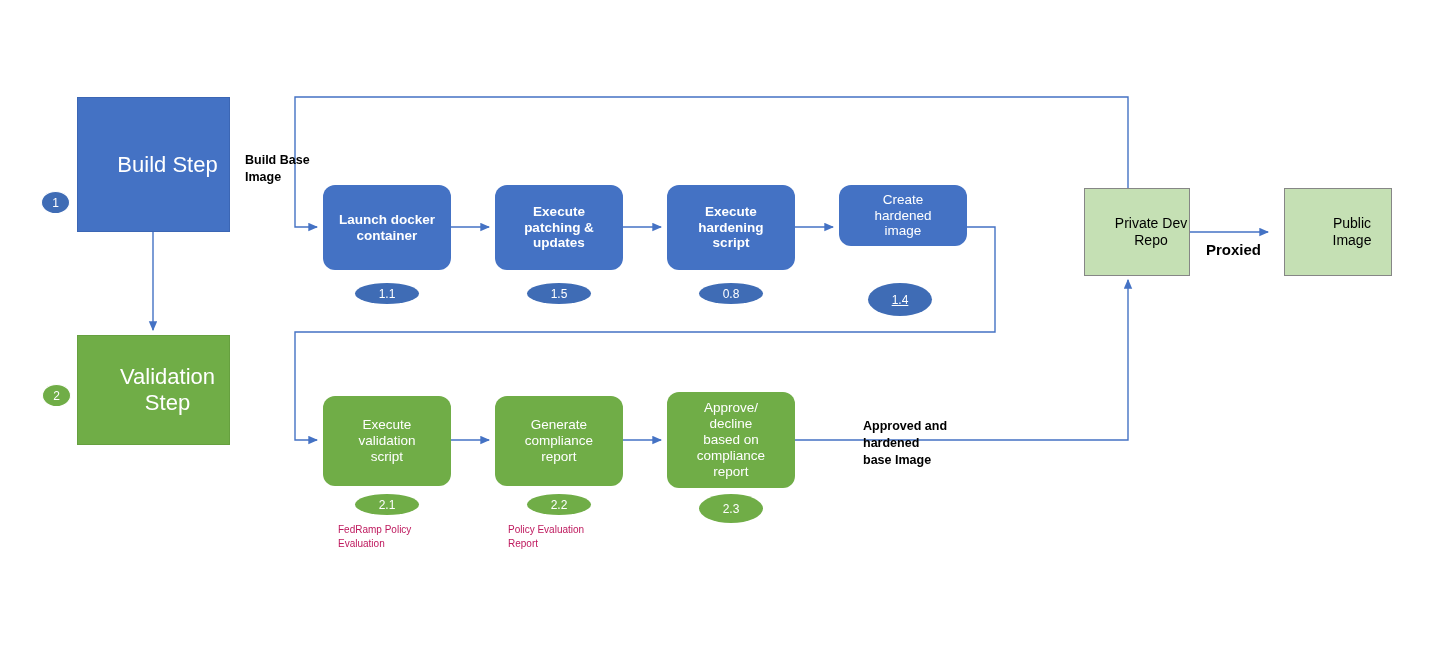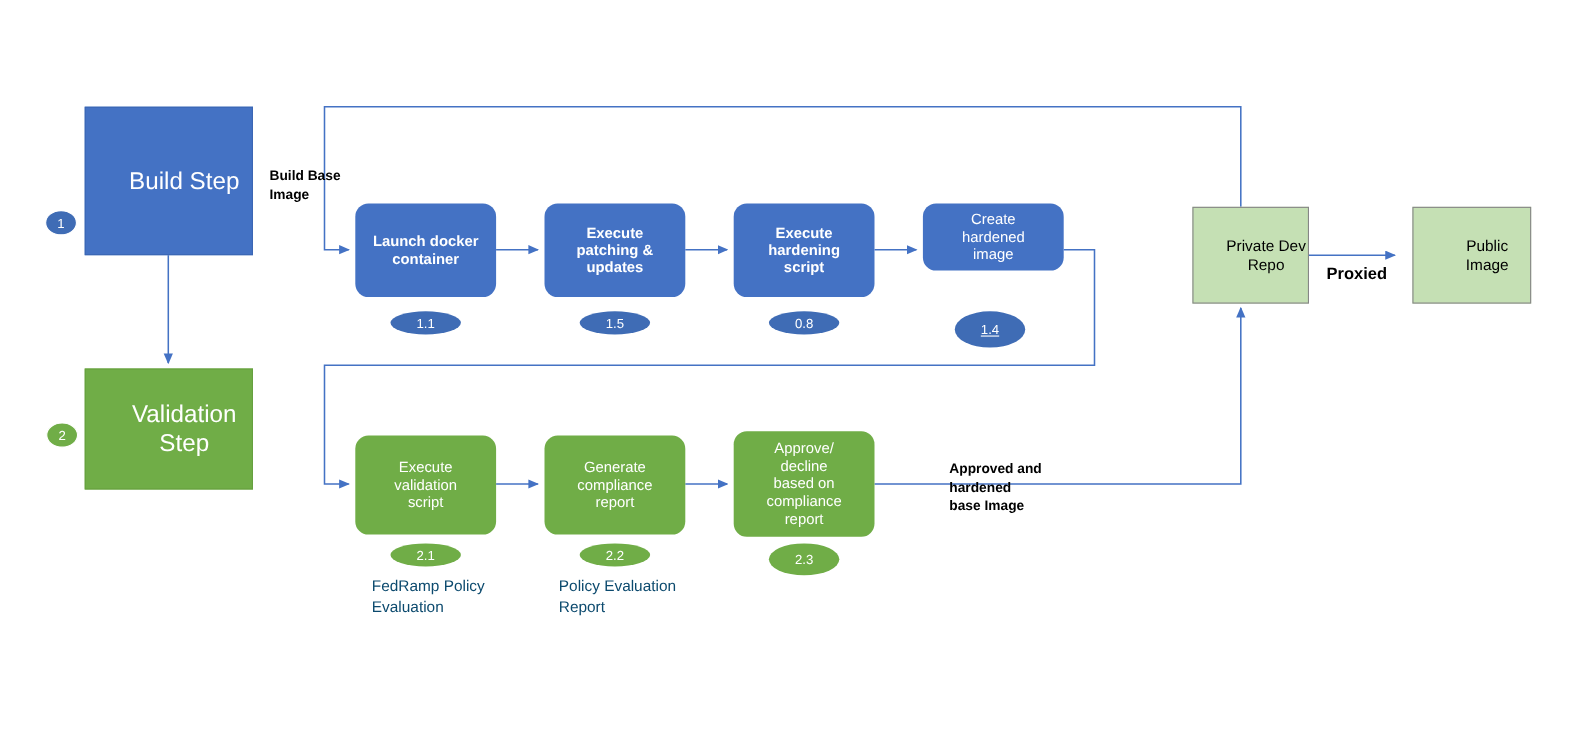--- a/index.html
+++ b/index.html
@@ -113,23 +113,23 @@
     font-weight: 700;
     color: #000000;
     line-height: 1.35;
     white-space: pre-line;
   }
   .annot.small {
     font-size: 15px;
   }
   .caption {
     position: absolute;
-    font-size: 14px;
-    font-weight: 400;
-    color: #0c4a6e;
+    font-size: 10px;
+    font-weight: 400;
+    color: #be185d;
     line-height: 1.35;
     white-space: pre-line;
   }
 </style>
 </head>
 <body>
 
 <div id="diagram-root">
 
   <svg id="wires" viewBox="0 0 1430 670">

